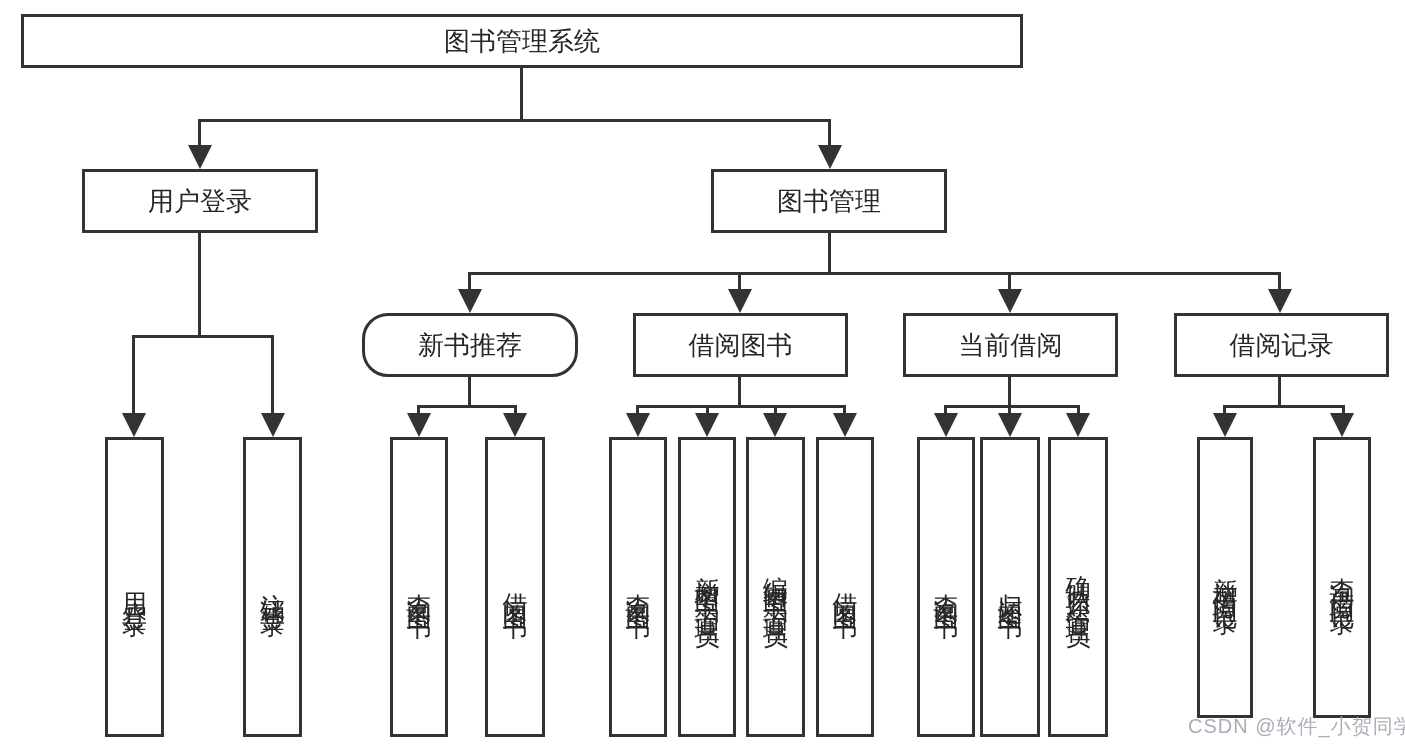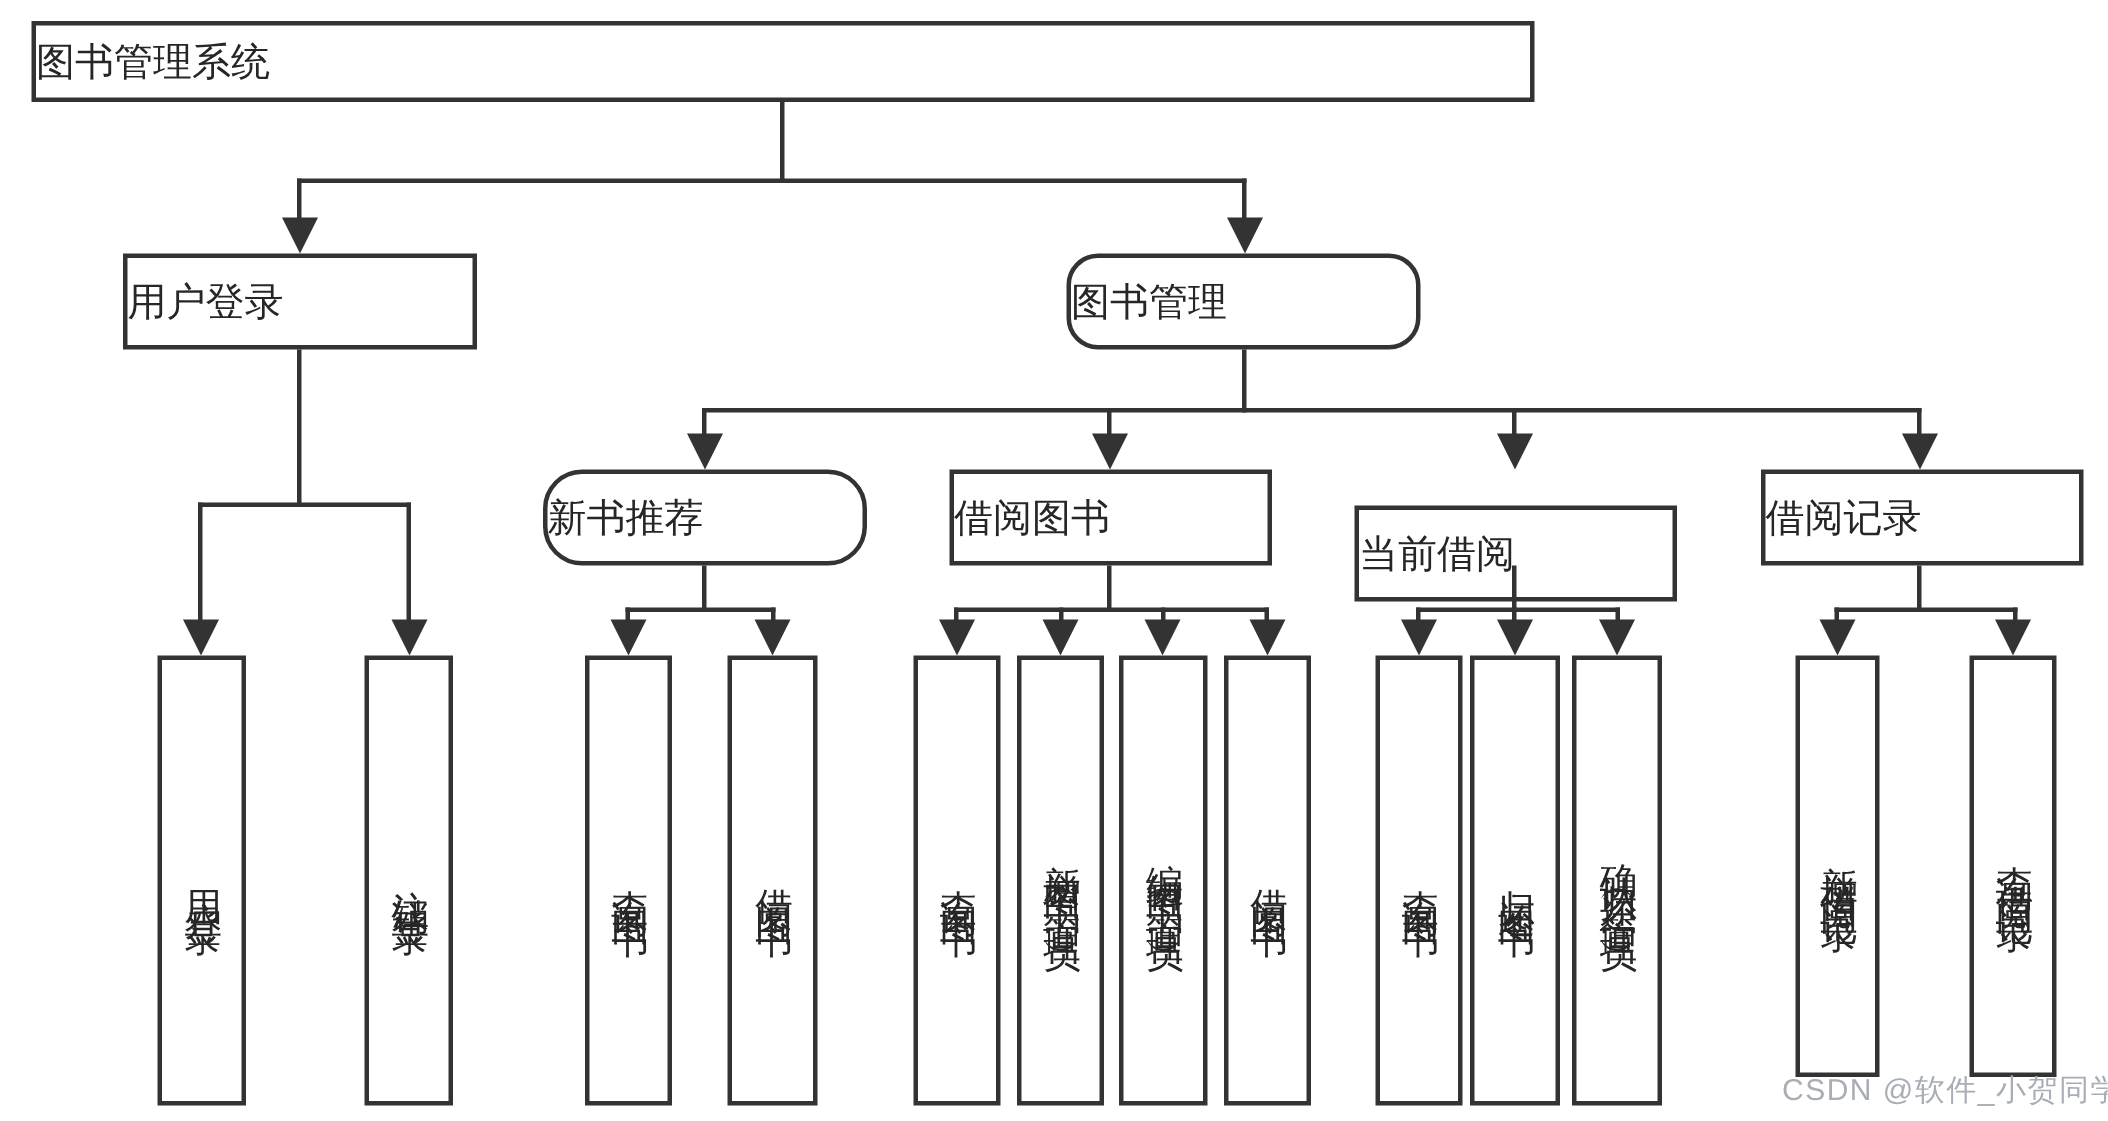--- a/index.html
+++ b/index.html
@@ -20,20 +20,21 @@
     background:var(--background);
     overflow:hidden;
   }
   .hnode{
     position:absolute;
     box-sizing:border-box;
     border:3px solid var(--line);
     background:#ffffff;
     display:flex;
     align-items:center;
+    justify-content:center;
     font-size:26px;
     color:var(--text);
     white-space:nowrap;
   }
   .vnode{
     position:absolute;
     box-sizing:border-box;
     border:3px solid var(--line);
     background:#ffffff;
     display:flex;
@@ -86,21 +87,21 @@
   <div class="vline" style="left:520px;top:68px;height:52px;"></div>
   <div class="hline" style="left:198px;top:119px;width:633px;"></div>
   <div class="vline" style="left:198px;top:119px;height:30px;"></div>
   <div class="arrow" style="left:188px;top:145px;"></div>
   <div class="vline" style="left:828px;top:119px;height:30px;"></div>
   <div class="arrow" style="left:818px;top:145px;"></div>
 
   <div class="hnode" style="left:82px;top:169px;width:236px;height:64px;">
     <span>用户登录</span>
   </div>
-  <div class="hnode" style="left:711px;top:169px;width:236px;height:64px;border-radius:21px;">
+  <div class="hnode" style="left:711px;top:169px;width:236px;height:64px;">
     <span>图书管理</span>
   </div>
 
   <div class="vline" style="left:198px;top:233px;height:105px;"></div>
   <div class="hline" style="left:132px;top:335px;width:142px;"></div>
   <div class="vline" style="left:132px;top:335px;height:80px;"></div>
   <div class="arrow" style="left:122px;top:413px;"></div>
   <div class="vline" style="left:271px;top:335px;height:80px;"></div>
   <div class="arrow" style="left:261px;top:413px;"></div>
 
@@ -114,21 +115,21 @@
   <div class="arrow" style="left:998px;top:289px;"></div>
   <div class="vline" style="left:1278px;top:272px;height:22px;"></div>
   <div class="arrow" style="left:1268px;top:289px;"></div>
 
   <div class="hnode" style="left:362px;top:313px;width:216px;height:64px;border-radius:26px;">
     <span>新书推荐</span>
   </div>
   <div class="hnode" style="left:633px;top:313px;width:215px;height:64px;">
     <span>借阅图书</span>
   </div>
-  <div class="hnode" style="left:903px;top:313px;width:215px;height:64px;margin-top:24px;">
+  <div class="hnode" style="left:903px;top:313px;width:215px;height:64px;">
     <span>当前借阅</span>
   </div>
   <div class="hnode" style="left:1174px;top:313px;width:215px;height:64px;">
     <span>借阅记录</span>
   </div>
 
   <div class="vline" style="left:468px;top:377px;height:31px;"></div>
   <div class="hline" style="left:417px;top:405px;width:100px;"></div>
   <div class="vline" style="left:417px;top:405px;height:12px;"></div>
   <div class="arrow" style="left:407px;top:413px;"></div>

